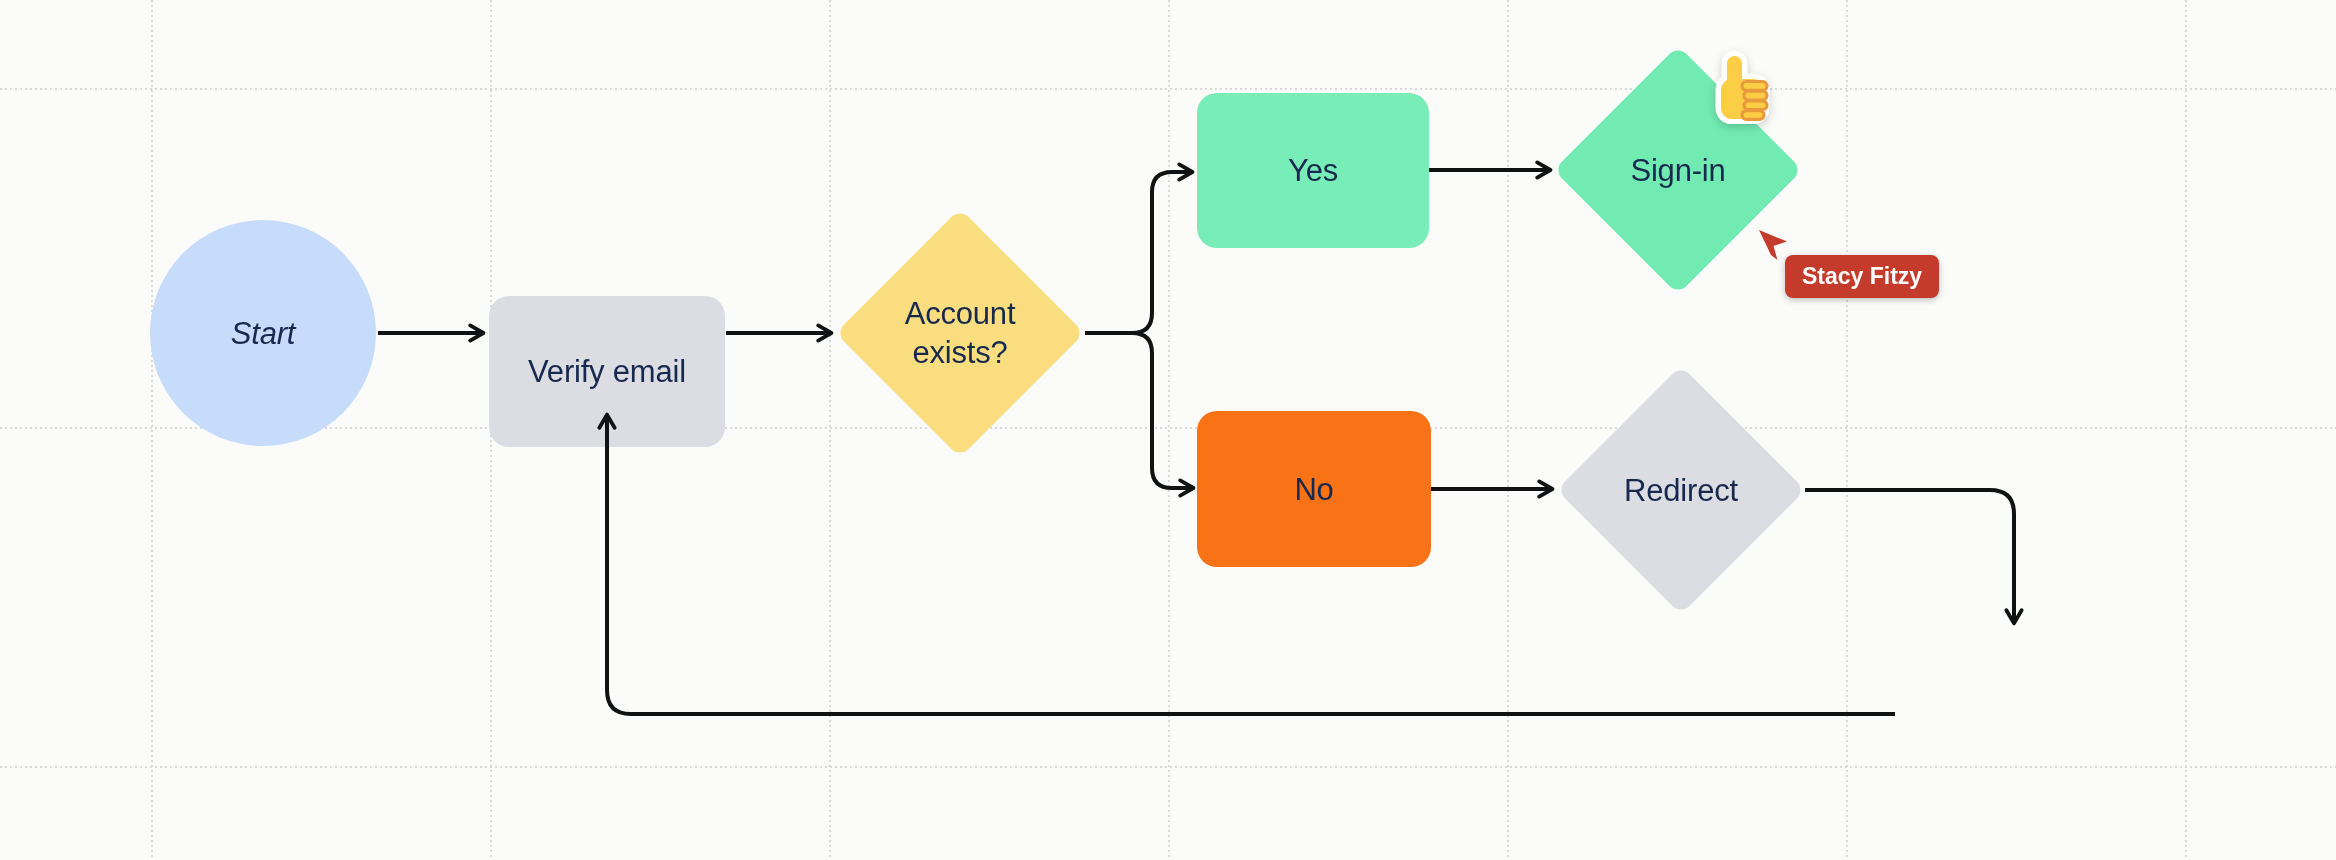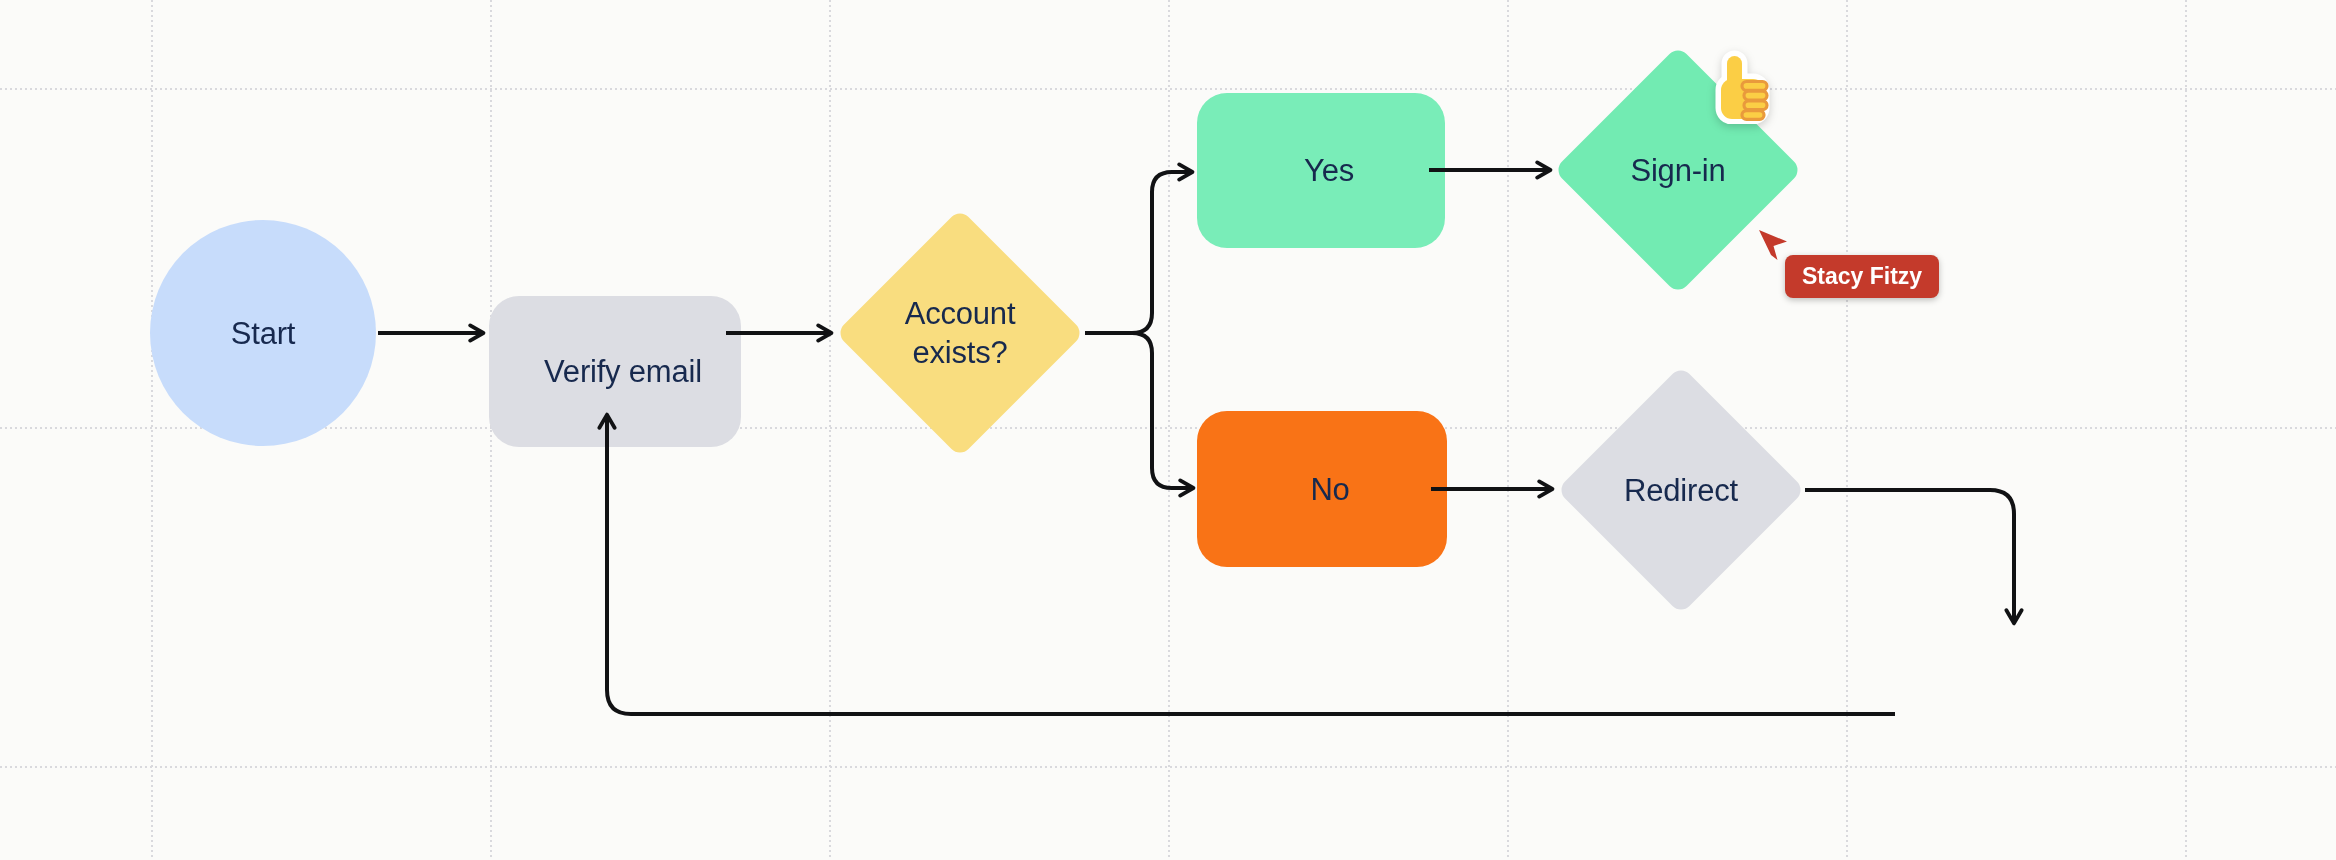--- a/index.html
+++ b/index.html
@@ -9,22 +9,22 @@
   
   .grid-v{position:absolute;top:0;bottom:0;width:2px;
     background-image:repeating-linear-gradient(180deg,#D9D9DD 0 2px,transparent 2px 5px);}
   .grid-h{position:absolute;left:0;right:0;height:2px;
     background-image:repeating-linear-gradient(90deg,#D9D9DD 0 2px,transparent 2px 5px);}
 
   
   .node{position:absolute;display:flex;align-items:center;justify-content:center;}
   .node .label{position:relative;z-index:2;color:#17294E;font-size:31px;font-weight:500;
     line-height:39px;text-align:center;letter-spacing:-0.2px;}
-  .rectnode{border-radius:30px;padding-left:16px;}
-  .circlenode{border-radius:50%;}
+  .rectnode{border-radius:20px;}
+  .circlenode{border-radius:50%;font-style:italic;}
   .diamondnode{background:transparent !important;justify-content:center;}
   .diamond-fill{position:absolute;left:36px;top:36px;width:176px;height:176px;
     transform:rotate(45deg);border-radius:12px;z-index:1;}
   .labelbox-160{width:170px;}
   .labelbox-150{width:150px;}
 
   
   .edges{position:absolute;left:0;top:0;z-index:3;}
 
   

